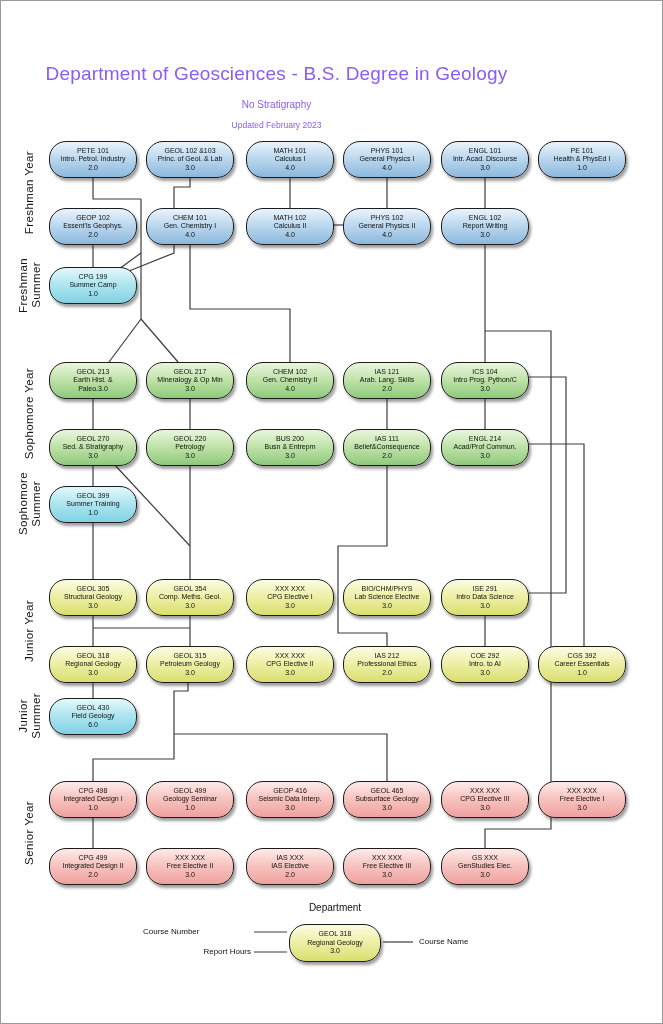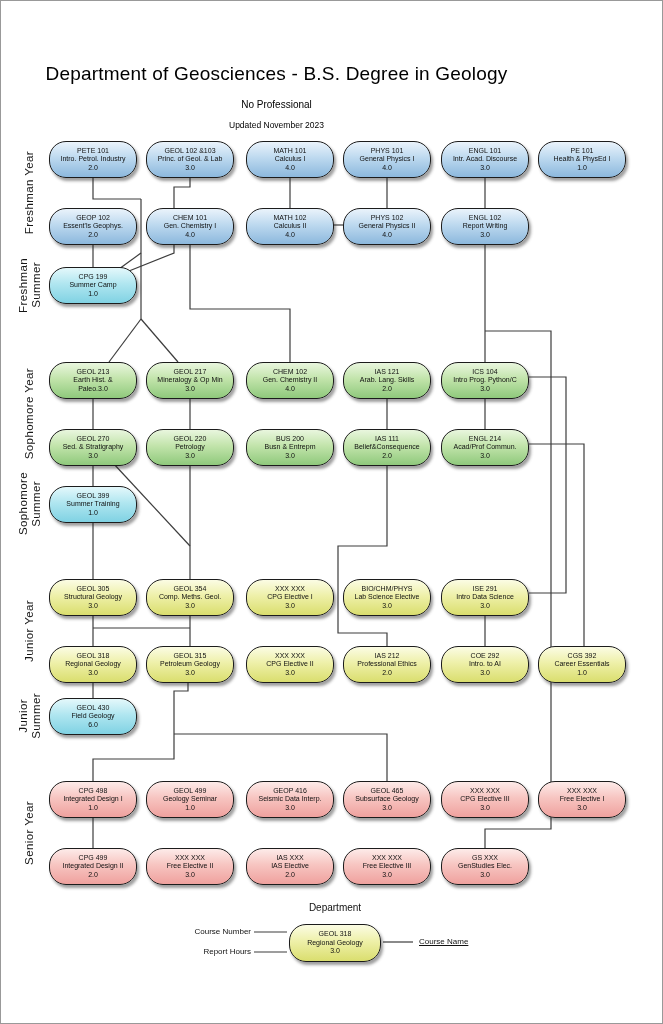--- a/index.html
+++ b/index.html
@@ -3,21 +3,21 @@
 <meta charset="utf-8">
 <style>
   html,body{margin:0;padding:0;background:#fff;}
   #stage{
     position:relative;width:663px;height:1024px;background:#ffffff;
     font-family:"Liberation Sans","DejaVu Sans",sans-serif;
     box-sizing:border-box;border:1px solid #999;overflow:hidden;
   }
   #wires{position:absolute;left:0;top:0;z-index:1;}
   #wires path{fill:none;stroke:#3c3c3c;stroke-width:1.2;}
-  .hdr{position:absolute;left:0;width:551px;text-align:center;color:#000000;z-index:2;}
+  .hdr{position:absolute;left:0;width:551px;text-align:center;color:#8b5cf6;z-index:2;}
   #title{top:62px;font-size:19px;letter-spacing:0.2px;}
   #subtitle{top:98px;font-size:10px;}
   #updated{top:119px;font-size:8.5px;}
   .box{
     position:absolute;width:88px;height:37px;z-index:3;box-sizing:border-box;
     border:1.6px solid #1c1c1c;border-radius:17px;
     box-shadow:2px 3px 3px rgba(40,40,40,0.45);
     display:flex;flex-direction:column;justify-content:center;
     text-align:center;font-size:7px;line-height:8.6px;color:#101010;
     padding:1px 2px;
@@ -29,23 +29,23 @@
   .yellow{background:linear-gradient(to bottom,#fbfce4 0%,#eef0a9 45%,#dade6e 100%);}
   .pink  {background:linear-gradient(to bottom,#fdebe9 0%,#f7c5c1 45%,#efa19e 100%);}
   .side-label{
     position:absolute;z-index:2;display:flex;flex-direction:row;align-items:center;
     justify-content:center;gap:1px;color:#161616;font-size:11.5px;letter-spacing:0.4px;
   }
   .side-label span{writing-mode:vertical-rl;transform:rotate(180deg);white-space:nowrap;}
   #legend-title{position:absolute;left:254px;top:901px;width:160px;text-align:center;
     font-size:10px;color:#111;z-index:2;}
   .legend-lab{position:absolute;font-size:8px;color:#111;z-index:2;white-space:nowrap;}
-  #legend-course-number{left:142px;top:926px;width:108px;text-align:right;}
+  #legend-course-number{left:142px;top:926px;width:108px;text-align:left;}
   #legend-credit-hours{left:142px;top:946px;width:108px;text-align:right;}
-  #legend-course-name{left:418px;top:936px;text-decoration:underline;}
+  #legend-course-name{left:418px;top:936px;}
   #legend-box{left:288px;top:923px;width:92px;height:38px;}
 </style>
 </head>
 <body>
 
 <div id="stage">
 
   <svg id="wires" width="663" height="1024" viewBox="0 0 663 1024">
 
     <path d="M289 176 V207"></path>
@@ -89,22 +89,22 @@
     <path d="M187 679 V690 H173 V758 H92 V780"></path>
     <path d="M173 733 H386 V780"></path>
     <path d="M92 816 V847"></path>
 
     <path d="M253 931 H286"></path>
       <path d="M253 951 H286"></path>
       <path d="M382 941 H412"></path>
   </svg>
 
   <div class="hdr" id="title">Department of Geosciences - B.S. Degree in Geology</div>
-  <div class="hdr" id="subtitle">No Professional</div>
-  <div class="hdr" id="updated">Updated November 2023</div>
+  <div class="hdr" id="subtitle">No Stratigraphy</div>
+  <div class="hdr" id="updated">Updated February 2023</div>
 
   <div id="boxes">
       <div class="box blue" style="left: 48px; top: 140px;">
         <div class="l">PETE 101</div>
         <div class="l">Intro. Petrol. Industry</div>
         <div class="l">2.0</div>
       </div>
       <div class="box blue" style="left: 145px; top: 140px;">
         <div class="l">GEOL 102 &amp;103</div>
         <div class="l">Princ. of Geol. &amp; Lab</div>

